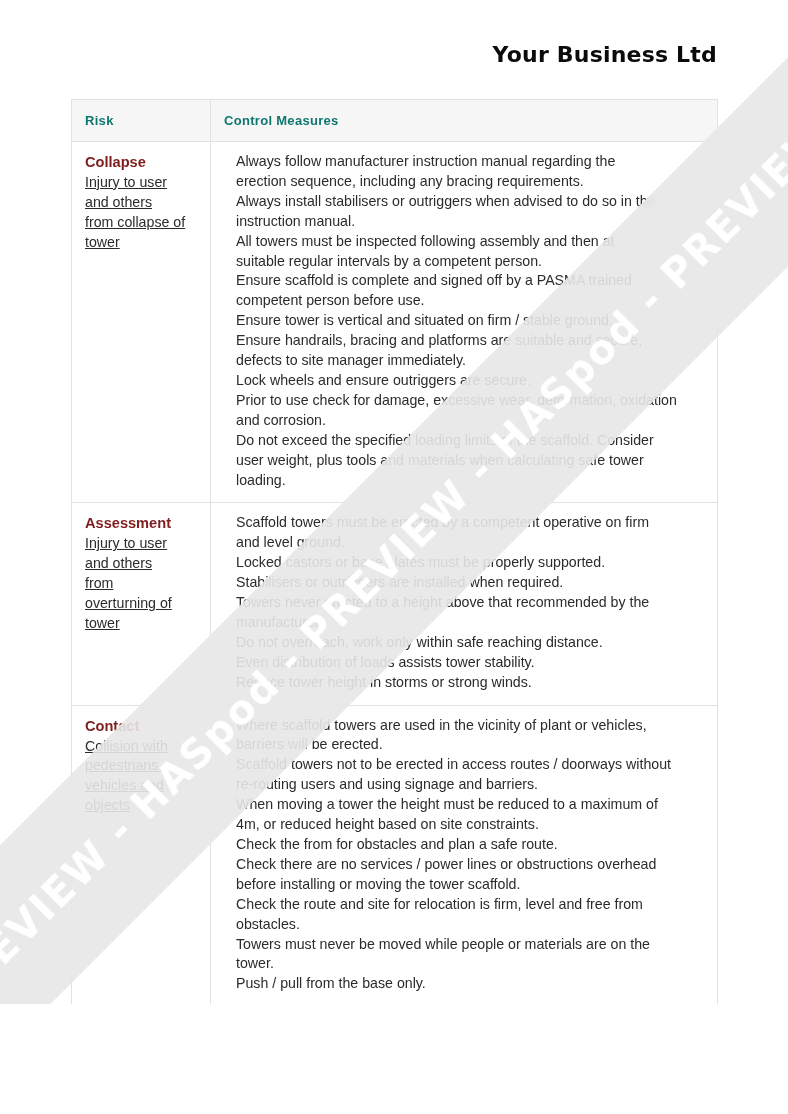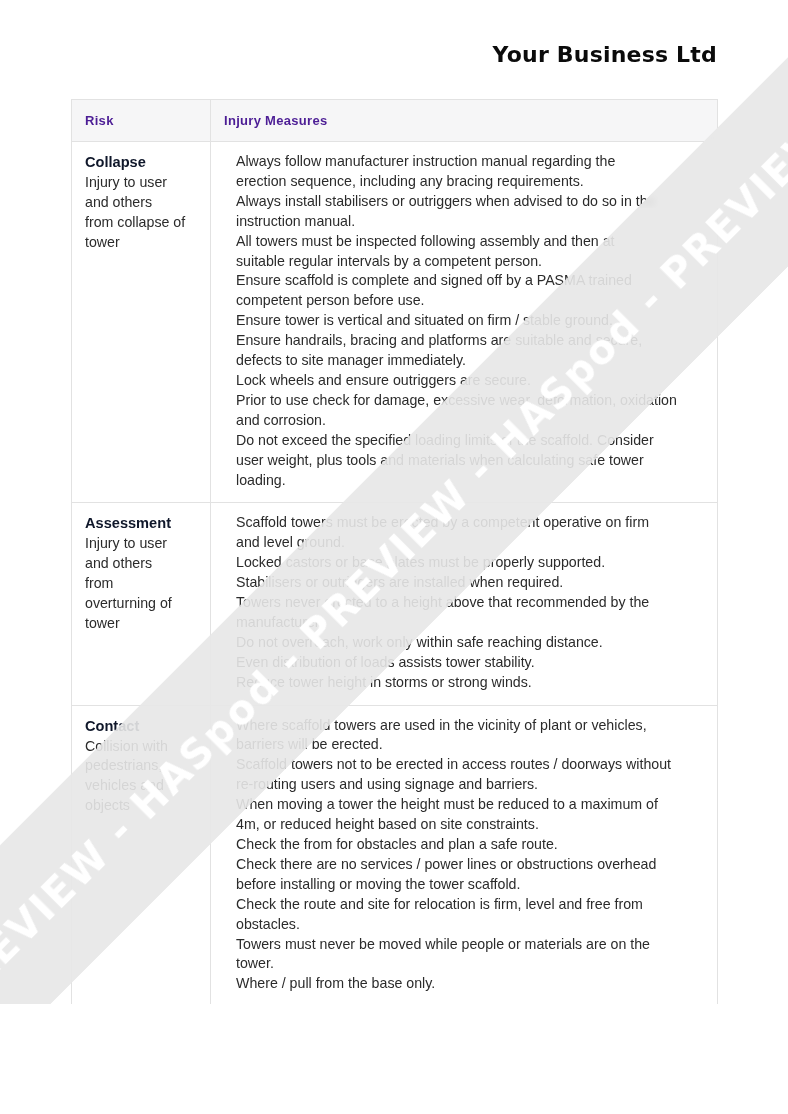--- a/index.html
+++ b/index.html
@@ -31,38 +31,38 @@
   .risk-table col.c2{width:507px;}
   .risk-table th,.risk-table td{
     border:1px solid #e2e2e2;
     vertical-align:top;
     text-align:left;
   }
   .risk-table th{
     background:#f6f6f7;
     font-size:13px;
     font-weight:700;
-    color:#4c1d95;
+    color:#0f766e;
     letter-spacing:.3px;
     padding:13px 13px;
   }
   .risk-table td{
     font-size:14.2px;
     line-height:19.9px;
     padding:10px 6px 12px 13px;
     color:#2b2b2b;
   }
   .risk-cell{padding-right:8px;}
   .risk-title{
     font-weight:700;
     font-size:14.6px;
-    color:#0f172a;
+    color:#7f1d1d;
     line-height:21px;
   }
-  .risk-desc{white-space:pre-line;}
+  .risk-desc{white-space:pre-line;text-decoration:underline;}
   .measure{white-space:pre-line;margin-left:12px;}
   .page-footer{
     position:absolute;
     left:71px;right:71px;top:1088px;
     display:flex;
     justify-content:space-between;
     align-items:baseline;
     font-size:12px;
     color:#1f1f1f;
     text-align:right;
@@ -101,21 +101,21 @@
   <div class="doc-title">Your Business Ltd</div>
 
   <table class="risk-table">
     <colgroup>
         <col class="c1">
         <col class="c2">
       </colgroup>
     <thead>
       <tr>
         <th>Risk</th>
-        <th>Injury Measures</th>
+        <th>Control Measures</th>
       </tr>
     </thead>
     <tbody>
         <tr>
           <td class="risk-cell">
             <div class="risk-title">Collapse</div>
             <div class="risk-desc">Injury to user
 and others
 from collapse of
 tower</div>
@@ -176,21 +176,21 @@
 re-routing users and using signage and barriers.</div>
             <div class="measure">When moving a tower the height must be reduced to a maximum of
 4m, or reduced height based on site constraints.</div>
             <div class="measure">Check the from for obstacles and plan a safe route.</div>
             <div class="measure">Check there are no services / power lines or obstructions overhead
 before installing or moving the tower scaffold.</div>
             <div class="measure">Check the route and site for relocation is firm, level and free from
 obstacles.</div>
             <div class="measure">Towers must never be moved while people or materials are on the
 tower.</div>
-            <div class="measure">Where / pull from the base only.</div>
+            <div class="measure">Push / pull from the base only.</div>
           </td>
         </tr>
       </tbody>
   </table>
 
   <div class="page-footer">
     <span>Risk Assessment - Tower Scaffolds</span>
     <span class="page-num">3/6</span>
   </div>
 

